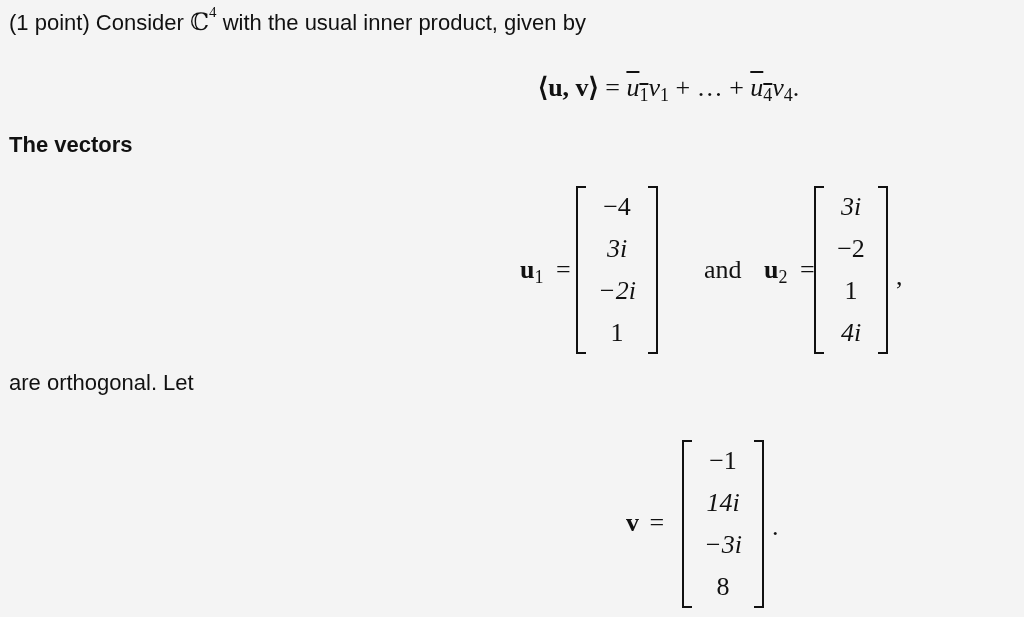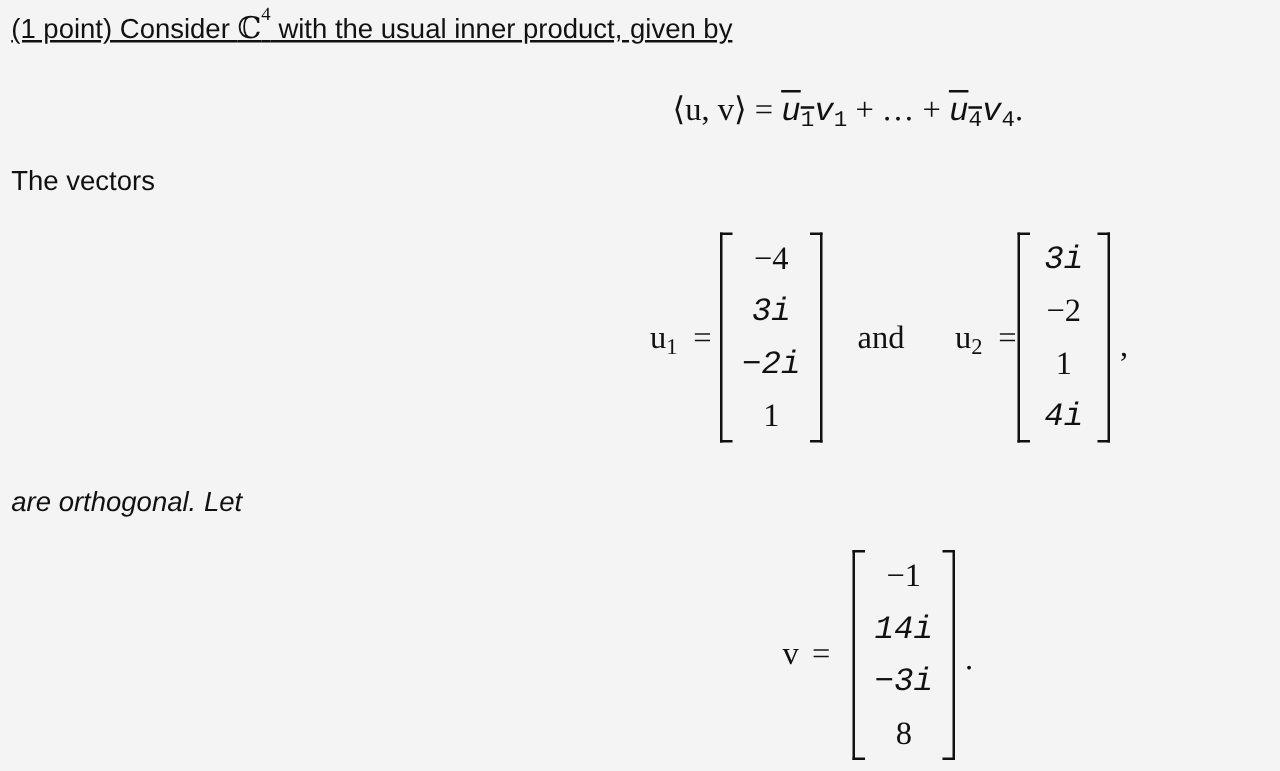--- a/index.html
+++ b/index.html
@@ -6,83 +6,83 @@
     body {
       width: 1024px; height: 617px; overflow: hidden;
       background: #f4f4f4; color: #111;
       position: relative;
       font-family: "Liberation Sans", sans-serif;
     }
     .sans { font-family: "Liberation Sans", sans-serif; font-size: 22px; position: absolute; left: 9px; }
     .math { position: absolute; font-family: "Liberation Serif", serif; font-size: 26px; white-space: nowrap; }
     .bb { font-family: "DejaVu Serif", serif; font-weight: normal; }
     sup.pw { font-size: 15px; position: relative; top: -4px; vertical-align: top; font-family: "Liberation Serif", serif; }
-    .it { font-style: italic; font-family: Liberation Mono, monospace; }
-    .bold { font-weight: normal; }
+    .it { font-style: italic; }
+    .bold { font-weight: bold; }
     .sub { font-size: 18px; vertical-align: -5px; }
     .ov { text-decoration: overline; }
     .matrix { position: absolute; }
     .bracket-l, .bracket-r {
       position: absolute; top: 0; bottom: 0; width: 8px;
       border-top: 2px solid #111; border-bottom: 2px solid #111;
     }
     .bracket-l { left: 0; border-left: 2px solid #111; }
     .bracket-r { right: 0; border-right: 2px solid #111; }
     .cells { position: absolute; left: 0; right: 0; top: 0; bottom: 0; display: flex; flex-direction: column; justify-content: space-around; align-items: center; font-family: "Liberation Serif", serif; font-size: 26px; }
     .cell { line-height: 1; }
   </style>
 </head>
 <body>
 
-<div class="sans" style="top:8px;text-decoration:underline;">
+<div class="sans" style="top:8px;">
   <span>(1 point) Consider </span><span class="bb" style="font-size:24px;">ℂ</span><sup class="pw">4</sup><span> with the usual inner product, given by</span>
 </div>
 
 <div class="math" style="left:538px; top:72px;">
   <span class="bold">⟨u, v⟩</span>
   <span>=</span>
   <span class="it ov"><span>u</span><span class="sub" style="font-style:normal">1</span></span><span class="it"><span>v</span><span class="sub" style="font-style:normal">1</span></span><span> + … + </span><span class="it ov"><span>u</span><span class="sub" style="font-style:normal">4</span></span><span class="it"><span>v</span><span class="sub" style="font-style:normal">4</span></span><span>.</span>
 </div>
 
-<div class="sans" style="top:132px;">The vectors</div>
+<div class="sans" style="top:132px;font-weight:bold;">The vectors</div>
 
 <div class="math" style="left:520px; top:255px;">
   <span class="bold">u</span><span class="sub">1</span>
   <span style="margin-left:6px">=</span>
 </div>
 <div class="matrix" style="left:576px; top:186px; width:82px; height:168px;">
   <div class="bracket-l"></div>
     <div class="bracket-r"></div>
   <div class="cells">
     <span class="cell">−4</span>
     <span class="cell it">3i</span>
     <span class="cell it">−2i</span>
     <span class="cell">1</span>
   </div>
 </div>
 
-<div class="math" style="left:686px; top:255px;text-align:right;">and</div>
+<div class="math" style="left:704px; top:255px;text-align:right;">and</div>
 
 <div class="math" style="left:764px; top:255px;">
   <span class="bold">u</span><span class="sub">2</span>
   <span style="margin-left:6px">=</span>
 </div>
 <div class="matrix" style="left:814px; top:186px; width:74px; height:168px;">
   <div class="bracket-l"></div>
     <div class="bracket-r"></div>
   <div class="cells">
     <span class="cell it">3i</span>
     <span class="cell">−2</span>
     <span class="cell">1</span>
     <span class="cell it">4i</span>
   </div>
 </div>
 <div class="math" style="left:896px; top:262px;">,</div>
 
-<div class="sans" style="top:389px;font-style:italic;">are orthogonal. Let</div>
+<div class="sans" style="top:370px;">are orthogonal. Let</div>
 
 <div class="math" style="left:626px; top:508px;">
   <span class="bold">v</span>
   <span style="margin-left:4px">=</span>
 </div>
 <div class="matrix" style="left:682px; top:440px; width:82px; height:168px;">
   <div class="bracket-l"></div>
     <div class="bracket-r"></div>
   <div class="cells">
     <span class="cell">−1</span>

